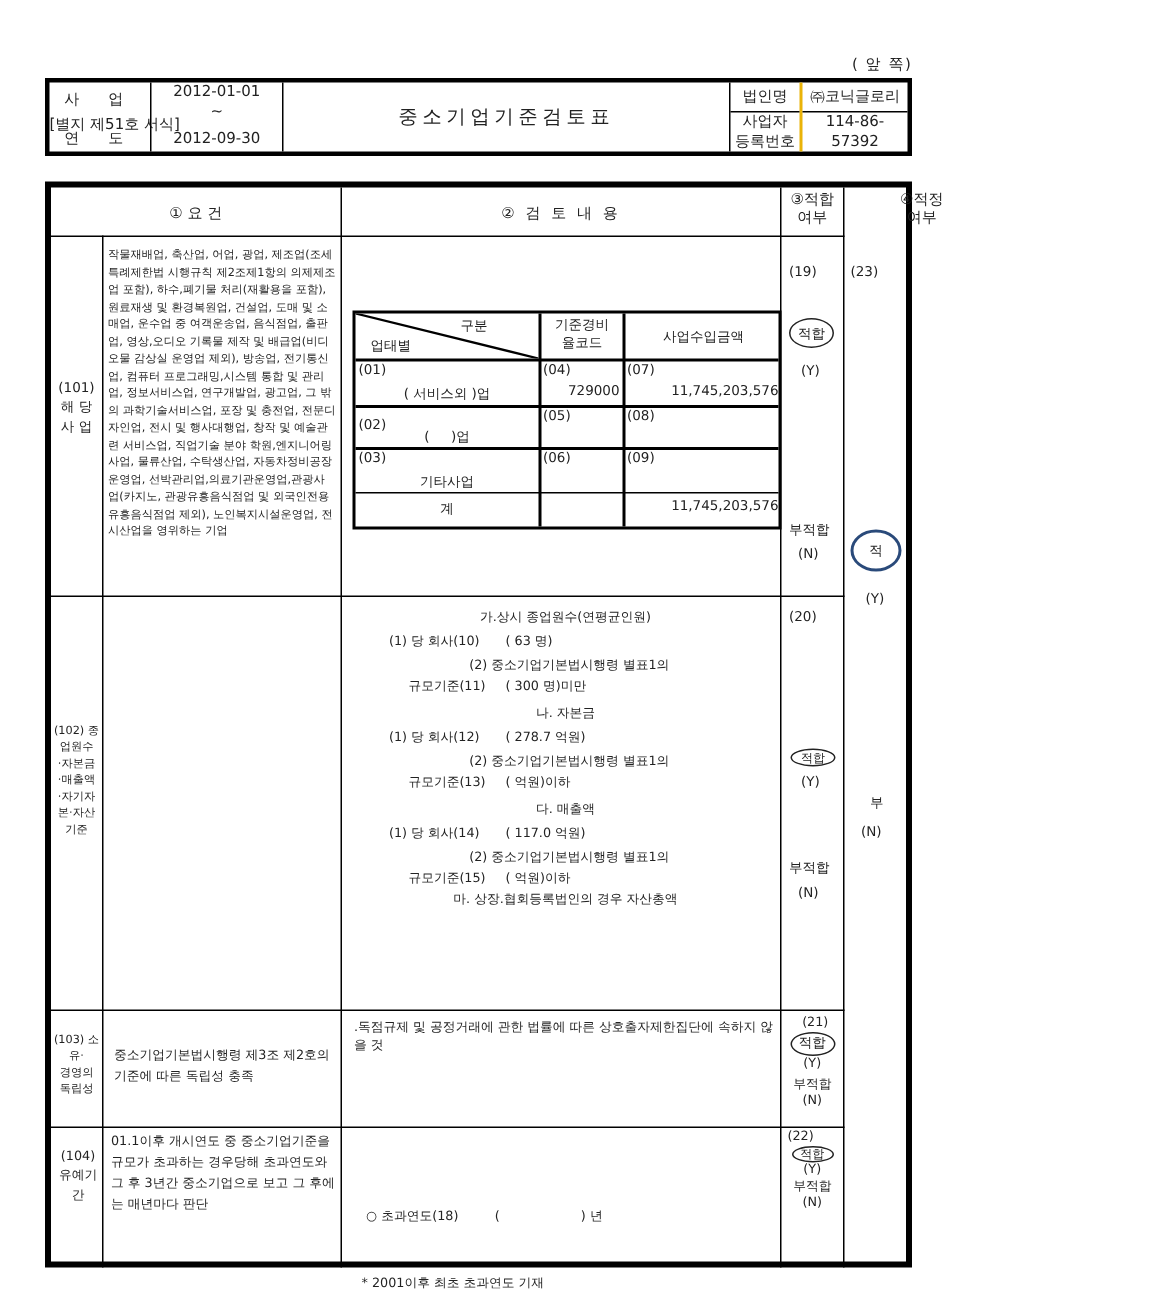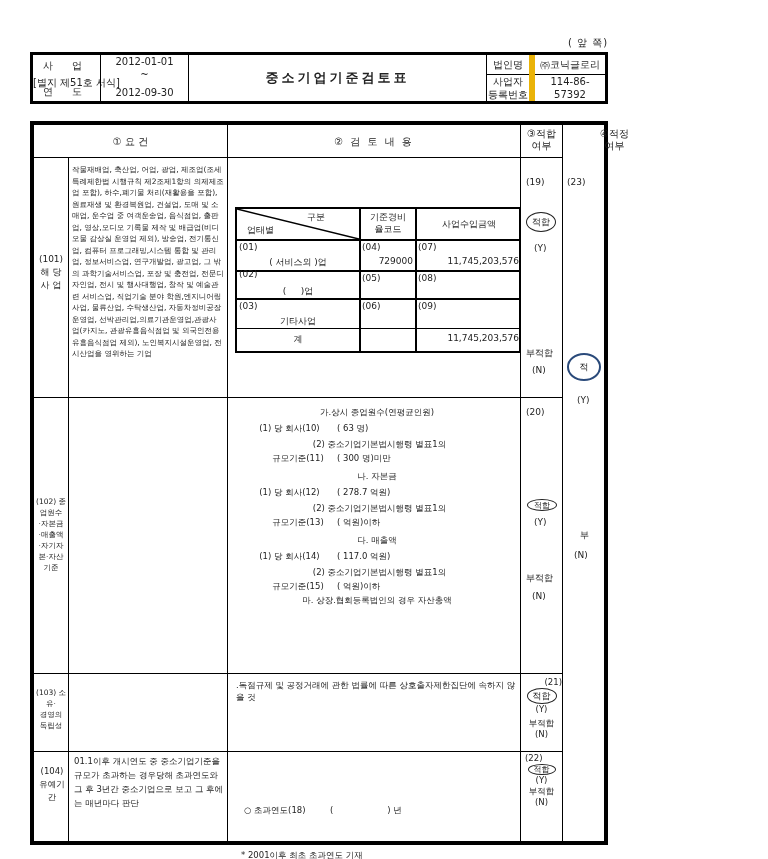--- a/index.html
+++ b/index.html
@@ -8,22 +8,22 @@
   .form-no { left:33px; top:36px; font-size:10px;margin-top:40px; }
   .page-side { left:568px; top:36px; font-size:10px; letter-spacing:1px; }
 
   
   .hdr { left:30px; top:52px; width:578px; height:52px; border:3px solid #000; box-sizing:border-box; }
   .hdr .c { position:absolute; top:0; bottom:0; box-sizing:border-box; }
   .hdr .lbl-year { left:0; width:68px; border-right:1px solid #000; font-size:10px; }
   .hdr .lbl-year div { position:absolute; left:0; right:0; text-align:center; letter-spacing:8px; }
   .hdr .dates { left:68px; width:88px; border-right:1px solid #000; font-size:10px; text-align:center; }
   .hdr .dates div { position:absolute; left:0; right:0; }
-  .hdr .title { left:156px; width:298px; border-right:1px solid #000; display:flex; align-items:center; justify-content:center; font-size:13px; letter-spacing:3px;font-weight:bold; }
-  .hdr .names { left:454px; width:48px; border-right:6px solid #eab308; font-size:10px; text-align:center; }
+  .hdr .title { left:156px; width:298px; border-right:1px solid #000; display:flex; align-items:center; justify-content:center; font-size:13px; letter-spacing:3px; }
+  .hdr .names { left:454px; width:48px; border-right:2px solid #eab308; font-size:10px; text-align:center; }
   .hdr .vals { left:502px; width:70px; font-size:10px; text-align:center; }
   .hdr .row1 { position:absolute; left:0; right:0; top:0; height:19px; border-bottom:1px solid #000; line-height:19px; }
   .hdr .row2 { position:absolute; left:0; right:0; top:20px; bottom:0; display:flex; align-items:center; justify-content:center; flex-direction:column; line-height:13px; }
 
   
   .main { left:30px; top:121px; width:578px; height:724px; border:4px solid #000; box-sizing:border-box; }
   .vline { position:absolute; width:1px; background:#000; }
   .hline { position:absolute; height:1px; background:#000; }
   .thead { font-size:10px; text-align:center; }
   .small { font-size:7.5px; line-height:11.5px; }
@@ -100,21 +100,21 @@
 
   <div class="abs txt9" style="left:492px;top:52px">(19)</div>
   <div class="oval" style="left:492px;top:87px;width:30px;height:20px">적합</div>
   <div class="abs txt9" style="left:500px;top:118px">(Y)</div>
   <div class="abs txt9" style="left:492px;top:222px">부적합</div>
   <div class="abs txt9" style="left:498px;top:240px">(N)</div>
   <div class="abs txt9" style="left:533px;top:52px">(23)</div>
   <div class="oval oval-blue" style="left:533px;top:228px;width:34px;height:28px">적</div>
   <div class="abs txt9" style="left:543px;top:270px">(Y)</div>
 
-  <div class="abs center" style="left:0;top:371px;width:34px;font-size:7.5px;line-height:11px">
+  <div class="abs center" style="left:0;top:356px;width:34px;font-size:7.5px;line-height:11px">
     <div>(102) 종</div>
     <div>업원수</div>
     <div>·자본금</div>
     <div>·매출액</div>
     <div>·자기자</div>
     <div>본·자산</div>
     <div>기준</div>
   </div>
 
   <div class="abs txt8" style="left:203px;top:280px;width:280px">
@@ -158,25 +158,26 @@
   <div class="abs txt9" style="left:498px;top:466px">(N)</div>
   <div class="abs txt9" style="left:546px;top:404px">부</div>
   <div class="abs txt9" style="left:540px;top:425px">(N)</div>
 
   <div class="abs center" style="left:0;top:562px;width:34px;font-size:7.5px;line-height:11px">
     <div>(103) 소</div>
     <div>유·</div>
     <div>경영의</div>
     <div>독립성</div>
   </div>
+  <div class="abs" style="left:42px;top:572px;width:148px;font-size:8.5px;line-height:14px">중소기업기본법시행령 제3조 제2호의 기준에 따른 독립성 충족</div>
   <div class="abs" style="left:202px;top:554px;width:282px;font-size:8.5px;line-height:12px">
     <div>.독점규제 및 공정거래에 관한 법률에 따른 상호출자제한집단에 속하지 않을 것</div>
   </div>
   <div class="abs" style="left:487px;top:552px;width:41px;font-size:8.5px;line-height:11px;text-align:center">
-    <div style="text-align:right;padding-left:4px">(21)</div>
+    <div style="text-align:center;padding-left:4px">(21)</div>
     <div style="display:flex;justify-content:center">
         <span class="oval" style="position:relative;width:30px;height:16px">적합</span>
       </div>
     <div>(Y)</div>
     <div style="margin-top:3px">부적합</div>
     <div>(N)</div>
   </div>
 
   <div class="abs txt8" style="left:2px;top:640px;width:32px;line-height:13px">
     <div>(104)</div>
@@ -217,21 +218,21 @@
   </div>
   <div class="abs center" style="left:180px;top:9px;width:104px">사업수입금액</div>
 
   <div class="abs" style="left:2px;top:33px">(01)</div>
   <div class="abs center" style="left:0;top:47px;width:122px">(  서비스외  )업</div>
   <div class="abs" style="left:125px;top:33px">(04)</div>
   <div class="abs" style="left:124px;top:47px;width:52px;text-align:right">729000</div>
   <div class="abs" style="left:181px;top:33px">(07)</div>
   <div class="abs" style="left:180px;top:47px;width:102px;text-align:right">11,745,203,576</div>
 
-  <div class="abs" style="left:2px;top:60px">(02)</div>
+  <div class="abs" style="left:2px;top:70px">(02)</div>
   <div class="abs center" style="left:0;top:76px;width:122px;white-space:pre">(     )업</div>
   <div class="abs" style="left:125px;top:64px">(05)</div>
   <div class="abs" style="left:181px;top:64px">(08)</div>
 
   <div class="abs" style="left:2px;top:92px">(03)</div>
   <div class="abs center" style="left:0;top:106px;width:122px">기타사업</div>
   <div class="abs" style="left:125px;top:92px">(06)</div>
   <div class="abs" style="left:181px;top:92px">(09)</div>
 
   <div class="abs center" style="left:0;top:124px;width:122px">계</div>

